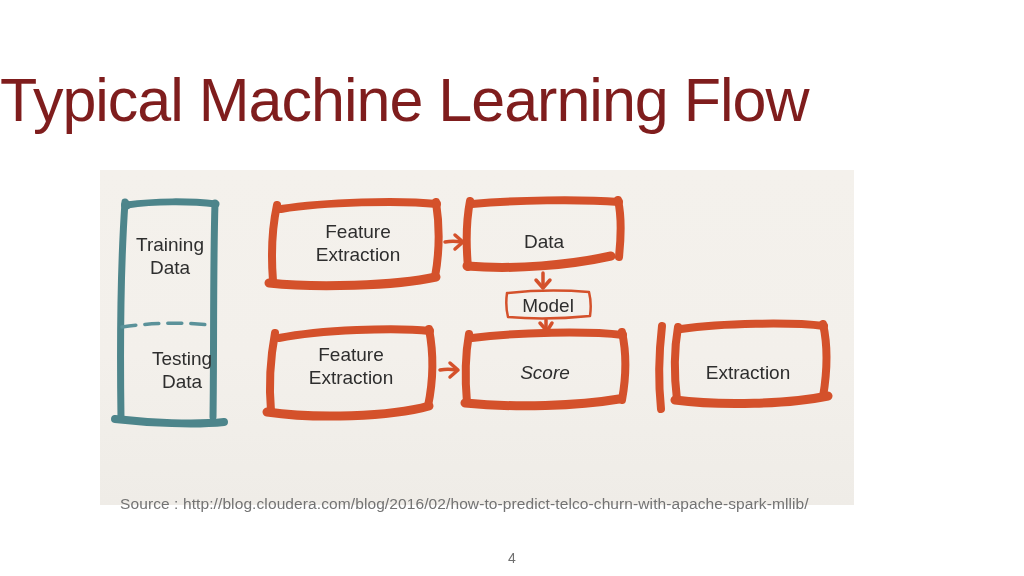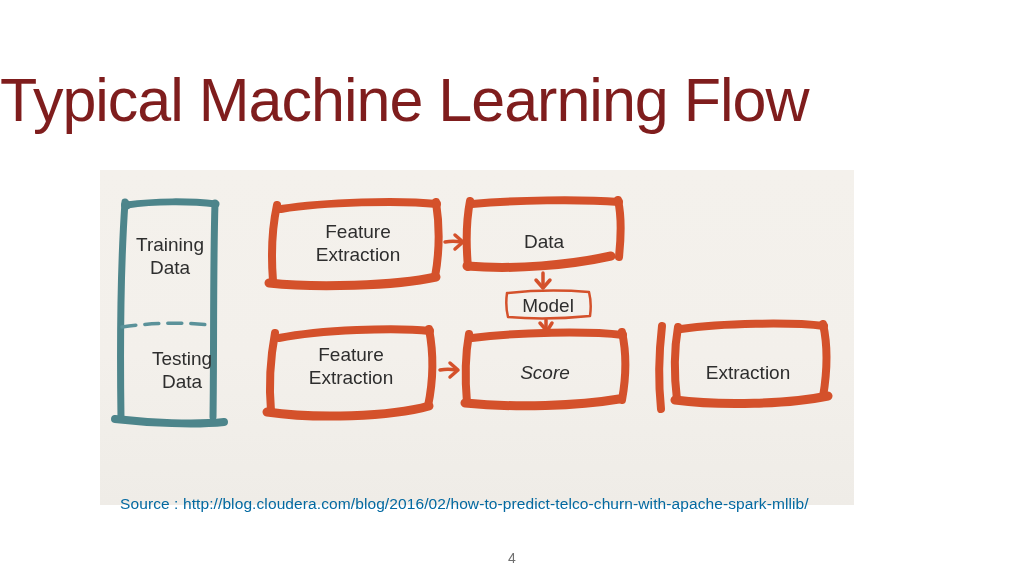--- a/index.html
+++ b/index.html
@@ -59,21 +59,21 @@
     line-height: 23px;
     color: var(--label-text, #2E2E2E);
     text-align: center;
     white-space: pre-line;
   }
   .source {
     position: absolute;
     left: 120px;
     top: 495px;
     font-size: 15.5px;
-    color: #0369a1;
+    color: #737373;
     letter-spacing: 0.1px;
   }
   .page-number {
     position: absolute;
     left: 0;
     top: 550px;
     width: 100%;
     text-align: center;
     font-size: 14px;
     color: #6f6f6f;

